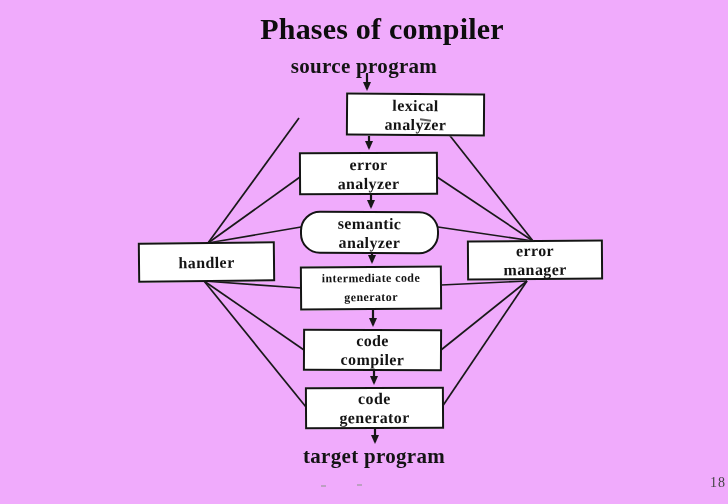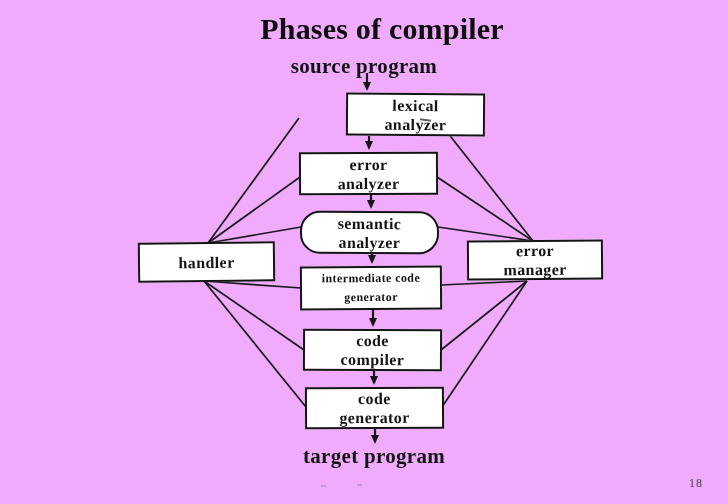--- a/index.html
+++ b/index.html
@@ -57,23 +57,23 @@
   .b-lexical      { left: 298px; top:  93px; width: 139px; height: 43px; transform: rotate(0.4deg); margin-left: 48px; }
   .b-syntax       { left: 299px; top: 152px; width: 139px; height: 43px; transform: rotate(-0.3deg); }
   .b-semantic     { left: 300px; top: 211px; width: 139px; height: 43px; transform: rotate(0.3deg); border-radius: 20px; }
   .b-intermediate { left: 300px; top: 266px; width: 142px; height: 44px; font-size: 12px; transform: rotate(-0.4deg); }
   .b-optimizer    { left: 303px; top: 329px; width: 139px; height: 42px; transform: rotate(0.3deg); }
   .b-generator    { left: 305px; top: 387px; width: 139px; height: 42px; transform: rotate(-0.3deg); }
   .b-symtab       { left: 138px; top: 242px; width: 137px; height: 40px; transform: rotate(-0.6deg); }
   .b-error        { left: 467px; top: 240px; width: 136px; height: 40px; transform: rotate(-0.4deg); }
   .page-number {
     position: absolute;
-    right: 25px;
+    right: 2px;
     bottom: 13px;
-    font-size: 12px;
+    font-size: 14px;
     letter-spacing: 1px;
     color: #444444;
   }
   .artifact { position: absolute; background: #3a3a3a; }
   .a-dash  { left: 420px; top: 119px; width: 11px; height: 2px; transform: rotate(7deg); opacity: 0.8; }
   .a-dot1  { left: 321px; top: 485px; width: 5px; height: 2px; background: #9a9a9a; opacity: 0.6; }
   .a-dot2  { left: 357px; top: 484px; width: 5px; height: 2px; background: #9a9a9a; opacity: 0.6; }
 </style>
 </head>
 <body>

